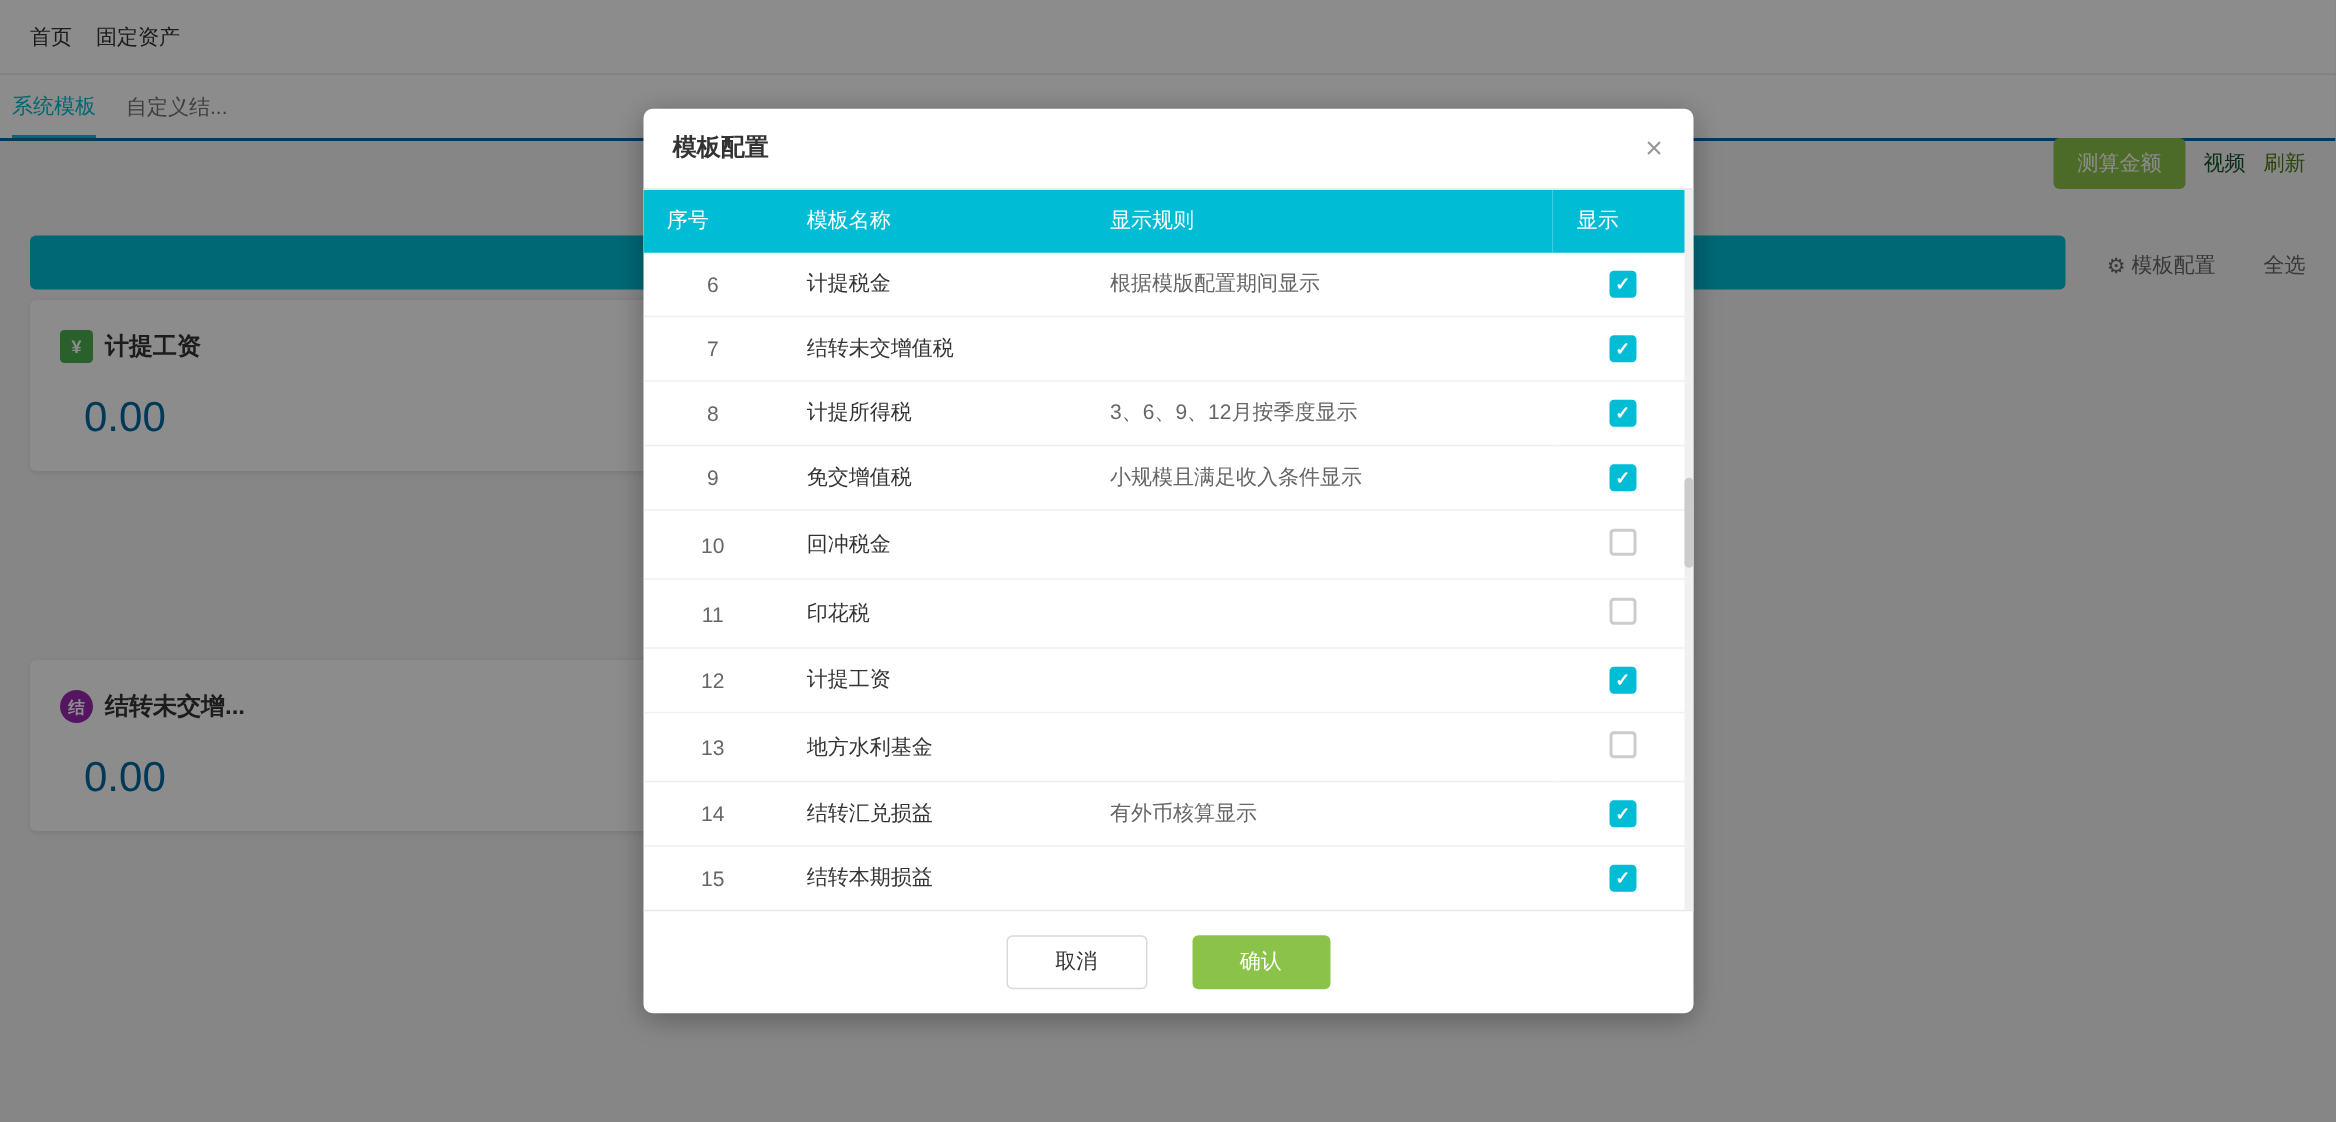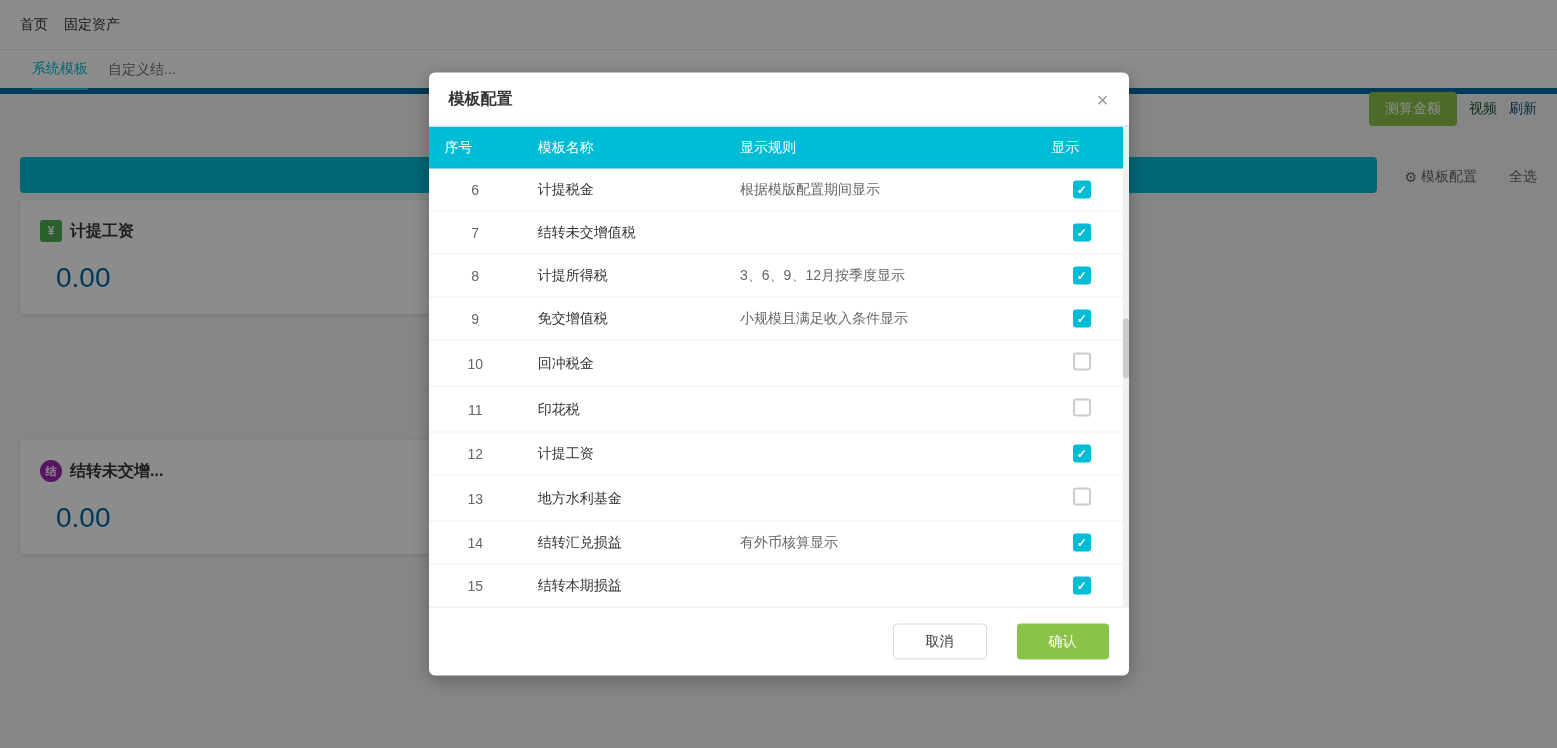--- a/index.html
+++ b/index.html
@@ -35,23 +35,23 @@
       font-size: 14px;
       cursor: pointer;
     }
 
     
     .sub-nav {
       background: #fff;
       height: 44px;
       display: flex;
       align-items: center;
-      padding: 0 32px;
+      padding: 0 8px;
       gap: 20px;
-      border-bottom: 6px solid #0369a1;
+      border-bottom: 2px solid #0369a1;
     }
     .sub-nav-tab {
       color: #00bcd4;
       font-size: 14px;
       cursor: pointer;
       padding: 10px 0;
       border-bottom: 2px solid #00bcd4;
       margin-bottom: -2px;
     }
     .sub-nav-tab-inactive {
@@ -76,21 +76,21 @@
       border-radius: 4px;
       cursor: pointer;
       font-size: 14px;
     }
     .btn-video {
       color: #14532d;
       cursor: pointer;
       font-size: 14px;
     }
     .btn-refresh {
-      color: #0c4a6e;
+      color: #4d7c0f;
       cursor: pointer;
       font-size: 14px;
     }
 
     
     .template-config-link {
       position: absolute;
       top: 168px;
       right: 80px;
       color: #666;
@@ -276,21 +276,21 @@
     }
     .custom-checkbox.unchecked {
       background: #fff;
       border-color: #ccc;
     }
 
     
     .modal-footer {
       padding: 16px 20px;
       display: flex;
-      justify-content: flex-end;
+      justify-content: center;
       gap: 30px;
       border-top: 1px solid #e8e8e8;
     }
     .btn-cancel {
       background: #fff;
       color: #333;
       border: 1px solid #d9d9d9;
       padding: 8px 32px;
       border-radius: 4px;
       cursor: pointer;

